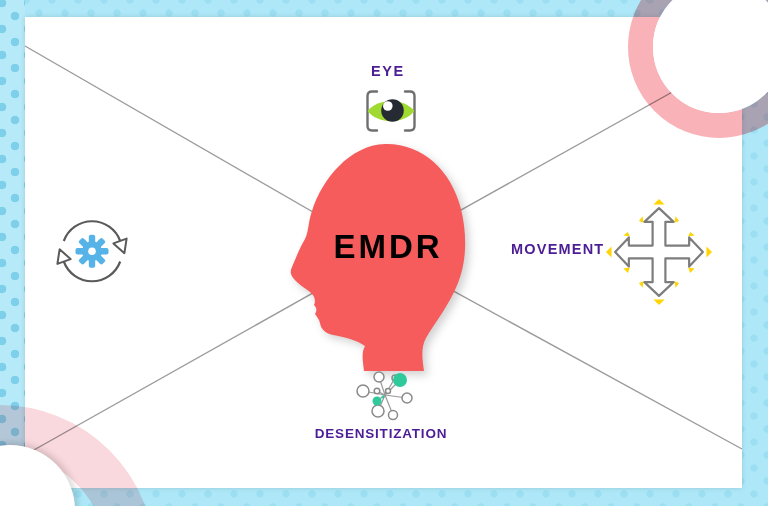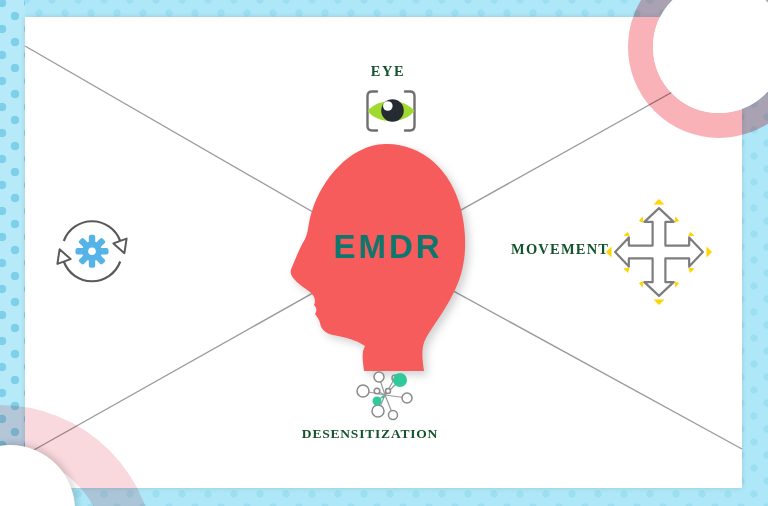--- a/index.html
+++ b/index.html
@@ -48,32 +48,32 @@
   .circle-bl{
     position:absolute;left:-55px;top:445px;width:130px;height:130px;
     border-radius:50%;background:#ffffff;
     box-shadow:3px -2px 6px rgba(0,0,0,.15);
   }
   
   .head{position:absolute;left:288px;top:143px;width:180px;height:228px;}
   .head svg{filter:drop-shadow(4px 4px 4px rgba(0,0,0,.18));}
   .emdr{
     position:absolute;left:318px;top:228px;width:140px;
-    text-align:center;color:#0f766e;font-size:33px;line-height:38px;
+    text-align:center;color:#000000;font-size:33px;line-height:38px;
     font-weight:bold;letter-spacing:3px;
   }
   
   .lbl{
-    position:absolute;color:#14532d;font-weight:bold;
-    font-size:14.5px;letter-spacing:1.2px;white-space:nowrap;font-family:Liberation Serif, serif;
+    position:absolute;color:#4c1d95;font-weight:bold;
+    font-size:14.5px;letter-spacing:1.2px;white-space:nowrap;
   }
   .lbl-eye{left:348px;top:63px;width:80px;text-align:center;letter-spacing:1.6px;}
   .lbl-rep{left:147px;top:242px;}
   .lbl-mov{left:511px;top:241px;width:92px;text-align:right;}
-  .lbl-des{left:288px;top:426px;width:164px;text-align:center;font-size:13.5px;letter-spacing:.8px;}
+  .lbl-des{left:299px;top:426px;width:164px;text-align:center;font-size:13.5px;letter-spacing:.8px;}
   .icon{position:absolute;}
   .icon-eye{left:364px;top:89px;}
   .icon-rep{left:50px;top:208px;}
   .icon-mov{left:606px;top:199px;}
   .icon-des{left:356px;top:370px;}
 </style>
 </head>
 <body>
 
 <div class="stage">

